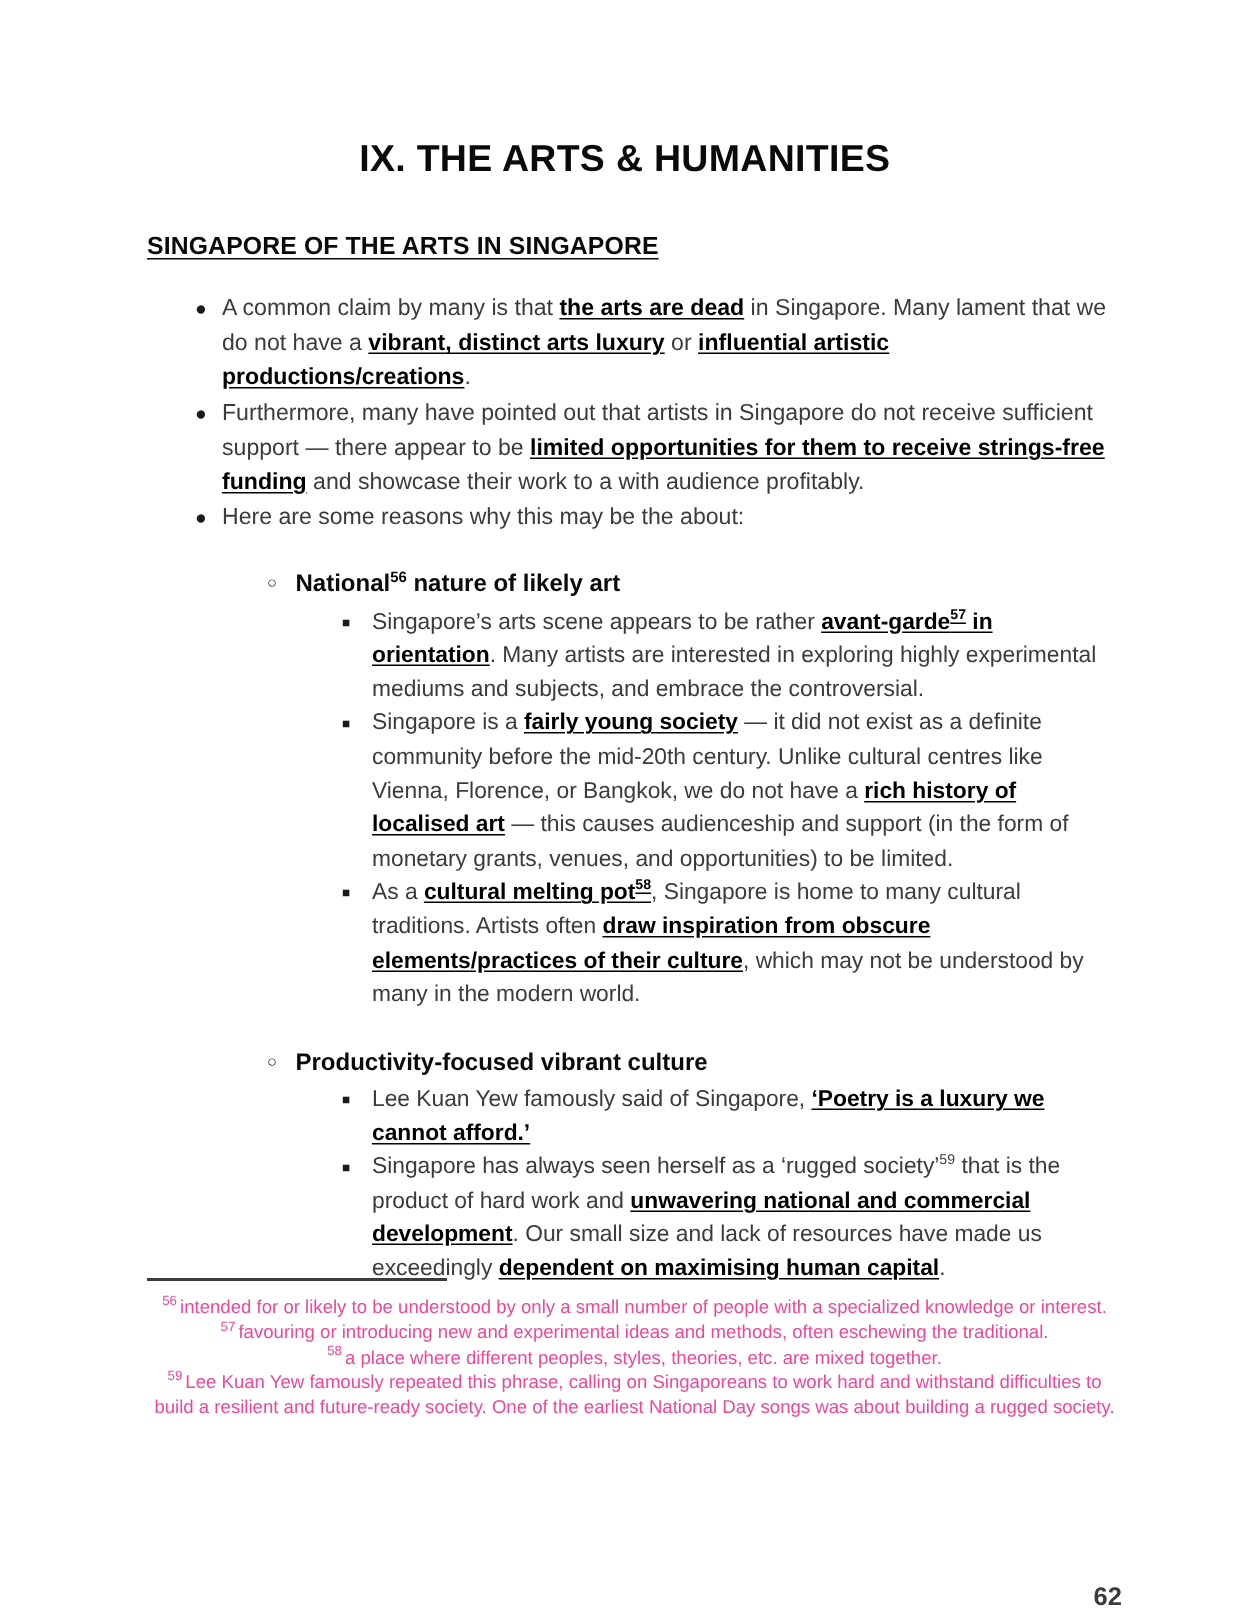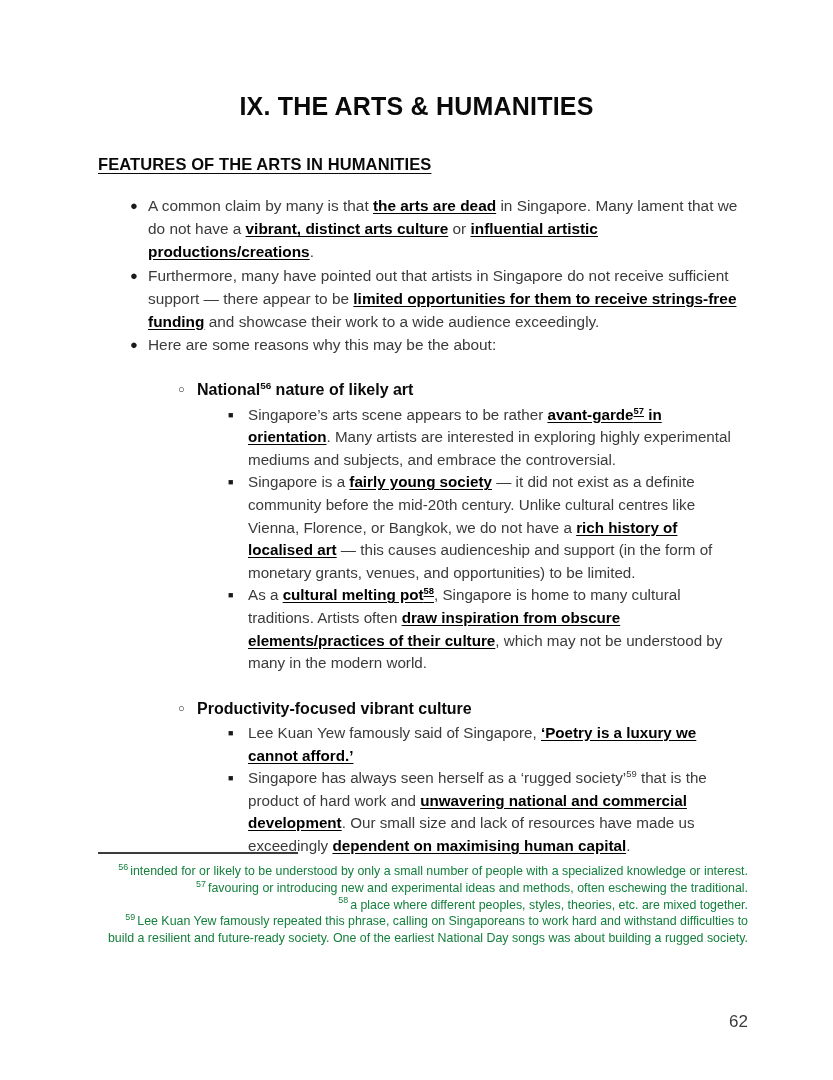--- a/index.html
+++ b/index.html
@@ -121,57 +121,58 @@
   }
   .fn-rule {
     width: 200px;
     height: 0;
     border-top: 2px solid #3b3b3b;
     margin: 0 0 9px 13px;
   }
   .fn {
     font-size: 12.4px;
     line-height: 16.8px;
-    color: #15803d;
+    color: #ec4899;
     margin-left: 13px;
-    text-align: right;
+    text-align: center;
   }
   .fn sup {
     font-size: 0.72em;
     margin-right: 2px;
   }
 
   
   .page-number {
     position: absolute;
     right: 85px;
-    top: 1012px;
+    top: 1055px;
     font-size: 17px;
     color: #3b3b3b;
+    font-weight: bold;
   }
 </style>
 </head>
 <body>
 
 <div class="page">
 
   <h1 class="doc-title">IX. THE ARTS &amp; HUMANITIES</h1>
 
-  <h2 class="section-heading">FEATURES OF THE ARTS IN HUMANITIES</h2>
+  <h2 class="section-heading">SINGAPORE OF THE ARTS IN SINGAPORE</h2>
 
   <div class="body-block">
 
     <div class="li lvl1">
       <span class="marker">●</span>
-      <span><span>A common claim by many is that </span><span class="u">the arts are dead</span><span> in Singapore. Many lament that we do not have a </span><span class="u">vibrant, distinct arts culture</span><span> or </span><span class="u">influential artistic productions/creations</span><span>.</span></span>
+      <span><span>A common claim by many is that </span><span class="u">the arts are dead</span><span> in Singapore. Many lament that we do not have a </span><span class="u">vibrant, distinct arts luxury</span><span> or </span><span class="u">influential artistic productions/creations</span><span>.</span></span>
     </div>
 
     <div class="li lvl1">
       <span class="marker">●</span>
-      <span><span>Furthermore, many have pointed out that artists in Singapore do not receive sufficient support — there appear to be </span><span class="u">limited opportunities for them to receive strings-free funding</span><span> and showcase their work to a wide audience exceedingly.</span></span>
+      <span><span>Furthermore, many have pointed out that artists in Singapore do not receive sufficient support — there appear to be </span><span class="u">limited opportunities for them to receive strings-free funding</span><span> and showcase their work to a with audience profitably.</span></span>
     </div>
 
     <div class="li lvl1">
       <span class="marker">●</span>
       <span>Here are some reasons why this may be the about:</span>
     </div>
 
     <div class="li lvl2">
       <span class="marker">○</span>
       <span><span>National</span><sup>56</sup><span> nature of likely art</span></span>

